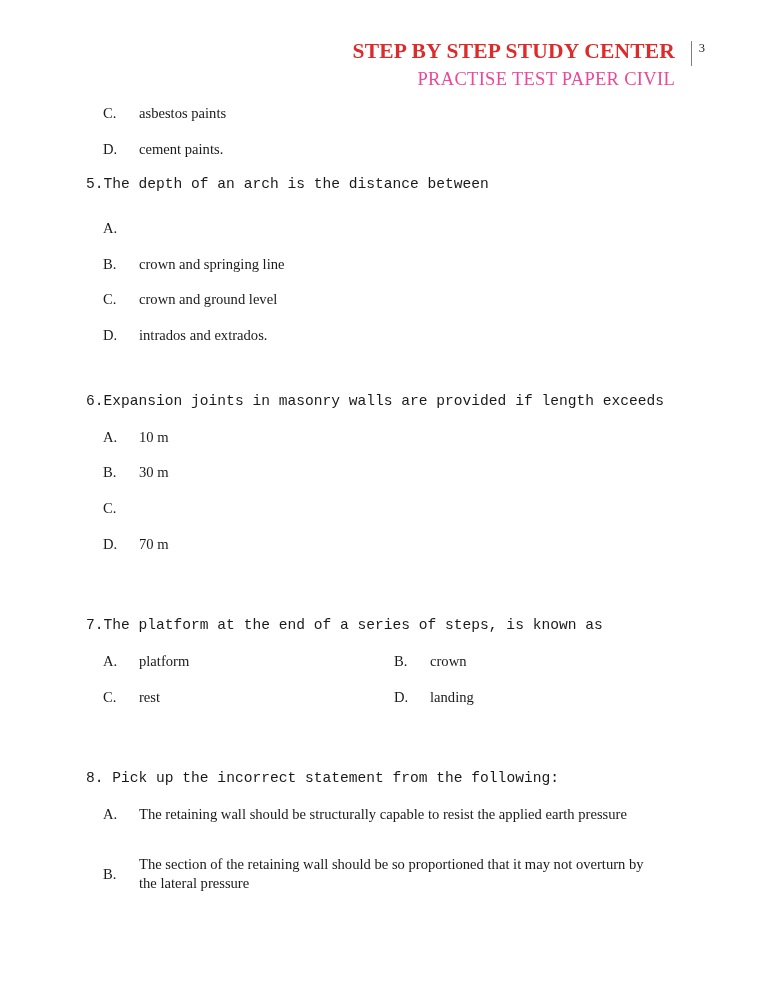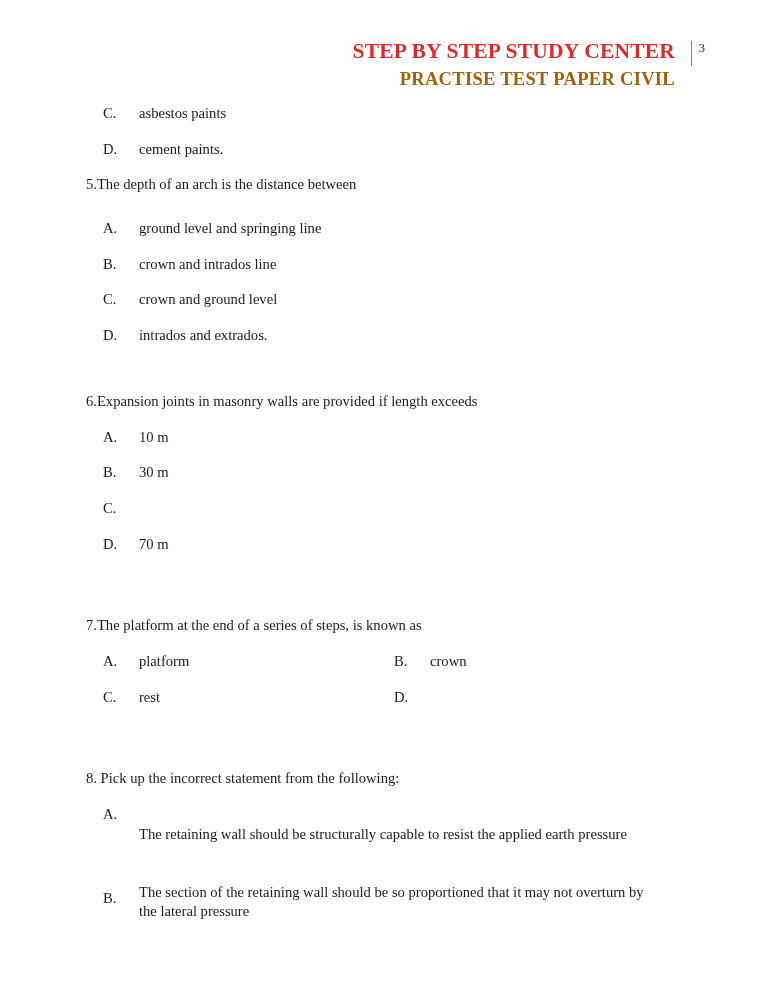--- a/index.html
+++ b/index.html
@@ -75,43 +75,43 @@
     color: #1a1a1a;
     line-height: 1;
     padding-top: 1px;
   }
   .brand-subtitle {
     position: absolute;
     right: 90px;
     top: 29px;
     font-family: "Liberation Serif", "DejaVu Serif", serif;
     font-size: 18.5px;
-    color: #a16207;
+    color: #ec4899;
     letter-spacing: 0.3px;
     white-space: nowrap;
-    font-weight: bold;
   }
 
   
   .content {
     position: absolute;
     top: 104px;
     left: 0;
     width: 765px;
   }
 
   .q-block {
     position: relative;
   }
 
   .q-text {
     padding-left: 86px;
     padding-right: 36px;
     font-size: 14.6px;
     line-height: 1.35;
+    font-family: Liberation Mono, monospace;
   }
 
   .opt-row {
     display: flex;
     align-items: flex-start;
     padding-left: 103px;
     padding-right: 60px;
     font-size: 14.6px;
     line-height: 1.35;
   }
@@ -153,26 +153,24 @@
     padding-right: 60px;
     font-size: 14.6px;
     line-height: 1.35;
   }
   .opt-row-centered .opt-letter {
     align-self: center;
   }
   .opt-text-wide {
     flex: 1 1 auto;
     max-width: 520px;
-    margin-top: 8px;
   }
   .opt-text-wide-a {
     flex: 1 1 auto;
     max-width: 545px;
-    margin-top: 20px;
   }
 
   
   .gap-sm  { height: 24px; }
   .gap-md  { height: 30px; }
   .gap-lg  { height: 46px; }
   .gap-xl  { height: 62px; }
   .gap-opt { height: 16px; }
 </style>
 </head>
@@ -207,26 +205,25 @@
       </div>
     </div>
 
     <div class="gap-opt"></div>
 
     <div class="q-block">
       <div class="q-text"><span>5.</span><span>The depth of an arch is the distance between</span></div>
       <div class="gap-sm"></div>
       <div class="opt-row">
         <span class="opt-letter">A.</span>
-        <span class="opt-text">ground level and springing line</span>
       </div>
       <div class="gap-opt"></div>
       <div class="opt-row">
         <span class="opt-letter">B.</span>
-        <span class="opt-text">crown and intrados line</span>
+        <span class="opt-text">crown and springing line</span>
       </div>
       <div class="gap-opt"></div>
       <div class="opt-row">
         <span class="opt-letter">C.</span>
         <span class="opt-text">crown and ground level</span>
       </div>
       <div class="gap-opt"></div>
       <div class="opt-row">
         <span class="opt-letter">D.</span>
         <span class="opt-text">intrados and extrados.</span>
@@ -274,20 +271,21 @@
         </div>
       </div>
       <div class="gap-opt"></div>
       <div class="opt-row-2col">
         <div class="opt-col opt-col-left">
           <span class="opt-letter">C.</span>
           <span class="opt-text">rest</span>
         </div>
         <div class="opt-col opt-col-right">
           <span class="opt-letter">D.</span>
+          <span class="opt-text">landing</span>
         </div>
       </div>
     </div>
 
     <div class="gap-xl"></div>
 
     <div class="q-block">
       <div class="q-text"><span>8.</span> <span>Pick up the incorrect statement from the following:</span></div>
       <div class="gap-opt"></div>
       <div class="opt-row">

